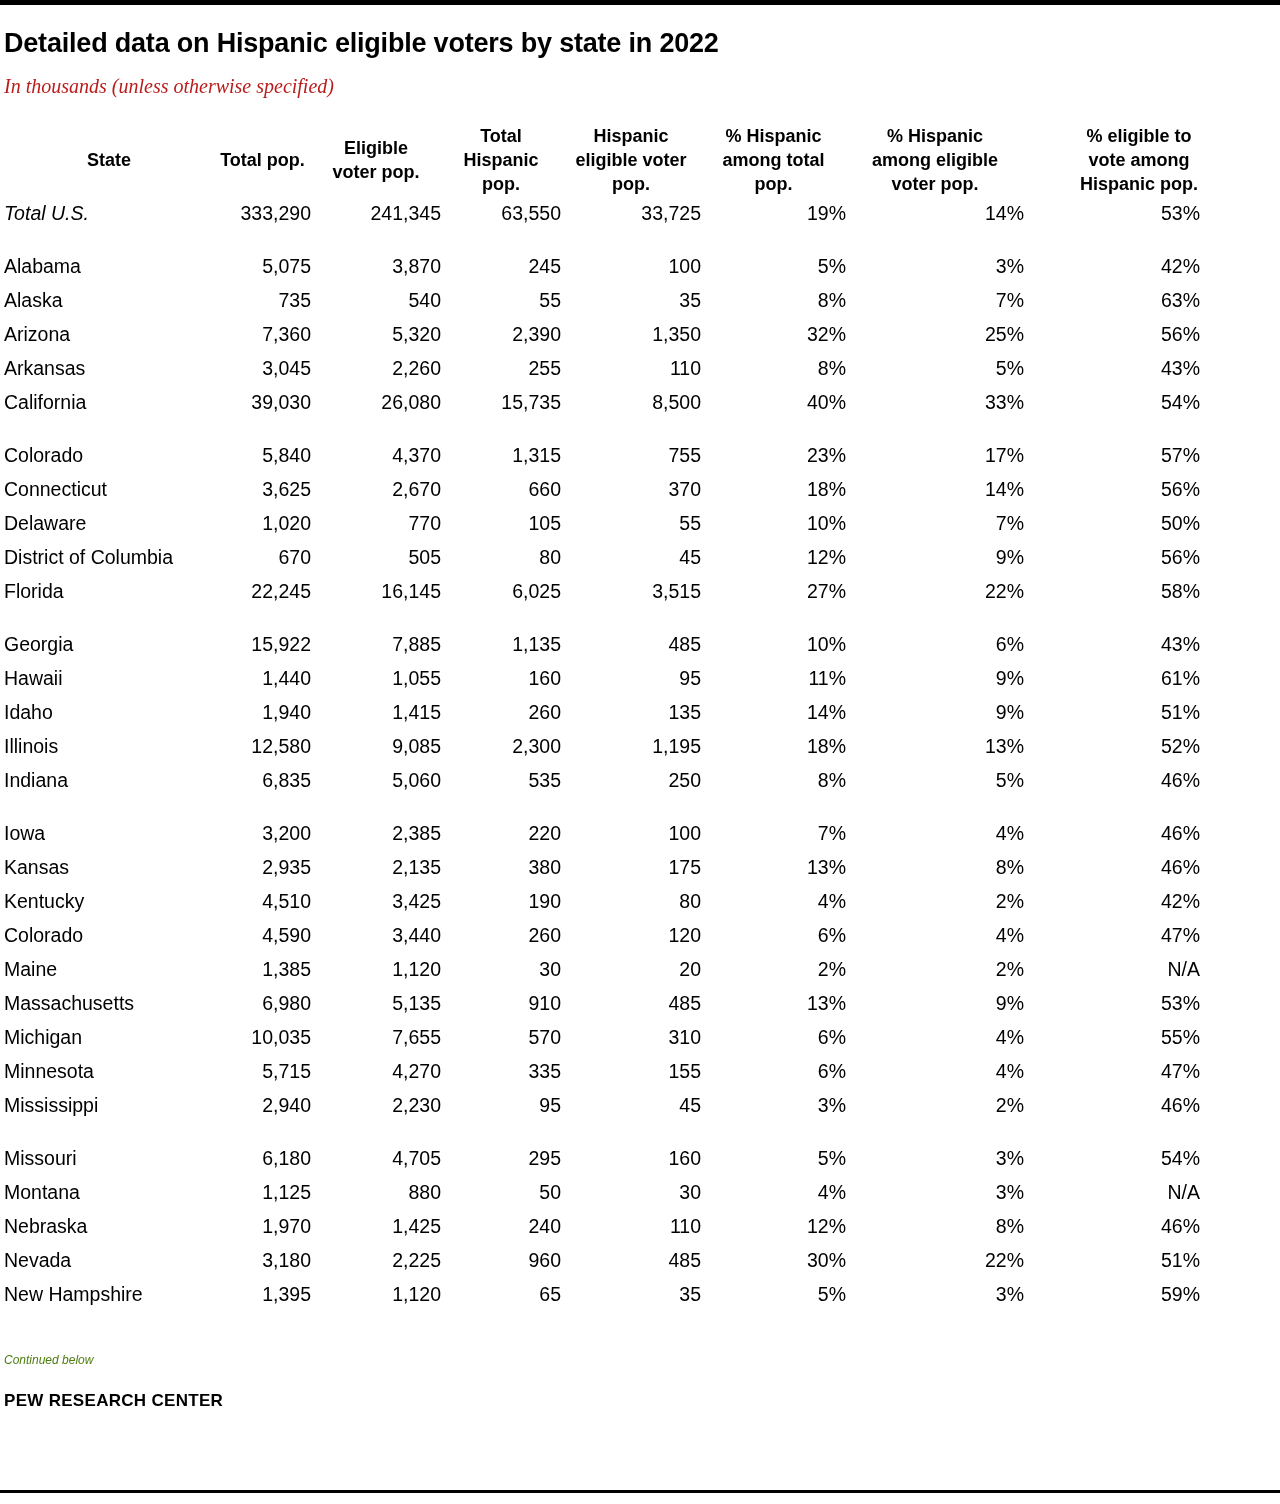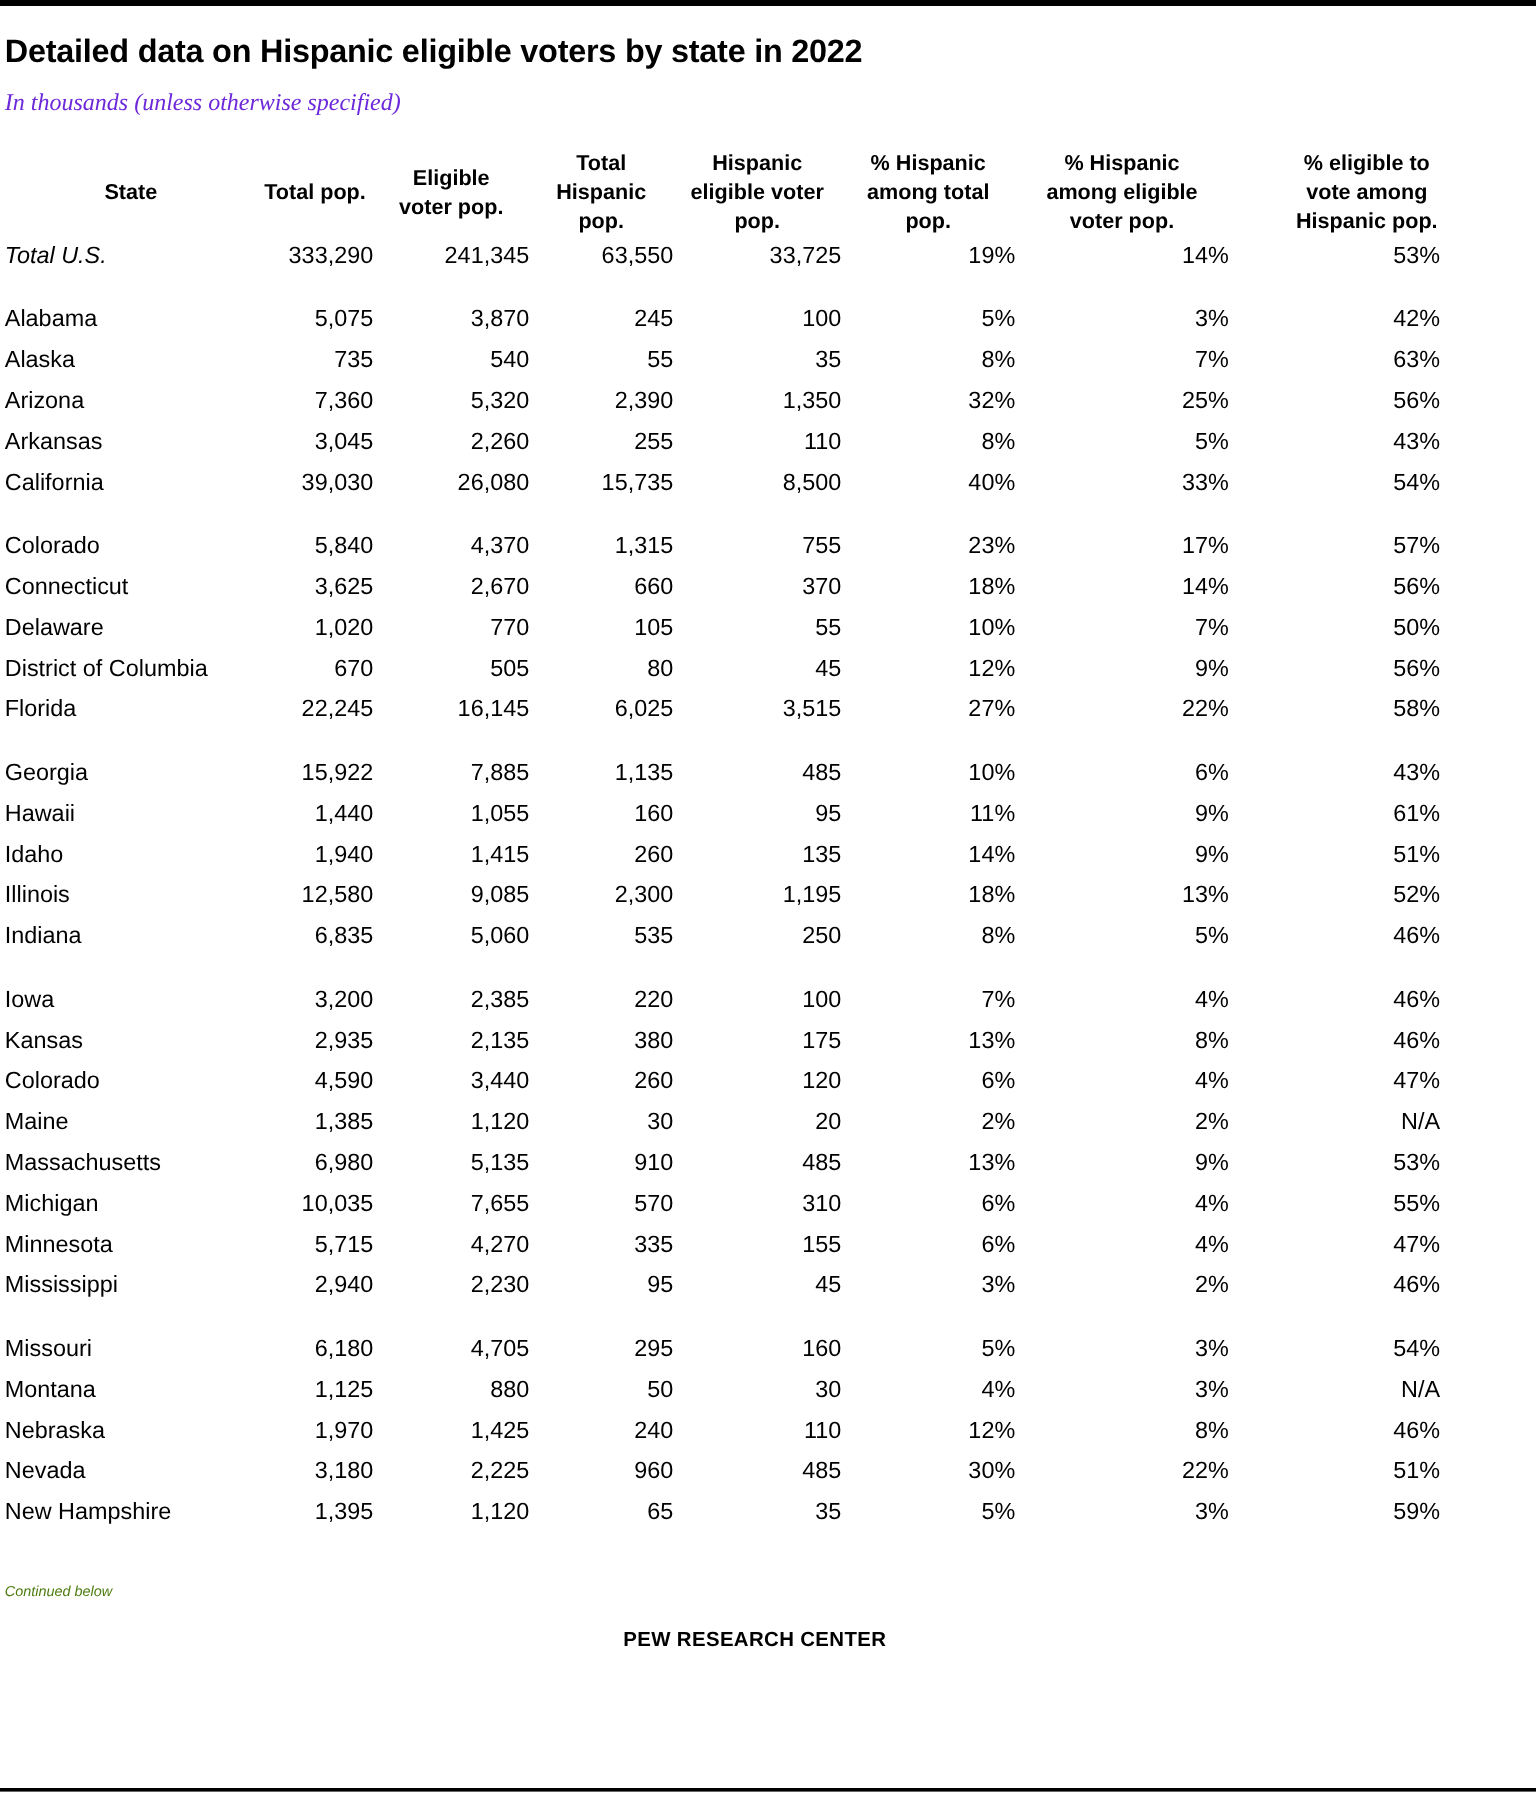--- a/index.html
+++ b/index.html
@@ -18,21 +18,21 @@
   h1.title {
     margin: 23px 0 0 0;
     font-size: 27px; line-height: 31px;
     font-weight: 700; letter-spacing: -0.2px;
   }
   p.subtitle {
     margin: 16px 0 0 0;
     font-family: "Liberation Serif", serif;
     font-style: italic;
     font-size: 20px; line-height: 23px;
-    color: #6d28d9;
+    color: #b91c1c;
   }
   table.data {
     margin-top: 26px;
     border-collapse: collapse;
     table-layout: fixed;
     width: 1250px;
   }
   col.c0 { width: 210px; }
   col.c1 { width: 97px; }
   col.c2 { width: 130px; }
@@ -66,21 +66,20 @@
     margin: 38px 0 0 0;
     font-style: italic;
     font-size: 12px; line-height: 22px;
     color: #4d7c0f;
   }
   p.source {
     margin: 20px 0 0 0;
     font-size: 17px; line-height: 20px;
     font-weight: 700;
     letter-spacing: 0.3px;
-    text-align: center;
   }
   .bottom-rule {
     position: absolute; left: 0; right: 0; bottom: 11px;
     height: 3px; background: #000000;
   }
 </style>
 </head>
 <body>
 
 <div class="top-rule"></div>
@@ -306,20 +305,30 @@
           <td class="c0 state">Kansas</td>
           <td class="c1 num">2,935</td>
           <td class="c2 num">2,135</td>
           <td class="c3 num">380</td>
           <td class="c4 num">175</td>
           <td class="c5 num">13%</td>
           <td class="c6 num">8%</td>
           <td class="c7 num">46%</td>
         </tr>
         <tr>
+          <td class="c0 state">Kentucky</td>
+          <td class="c1 num">4,510</td>
+          <td class="c2 num">3,425</td>
+          <td class="c3 num">190</td>
+          <td class="c4 num">80</td>
+          <td class="c5 num">4%</td>
+          <td class="c6 num">2%</td>
+          <td class="c7 num">42%</td>
+        </tr>
+        <tr>
           <td class="c0 state">Colorado</td>
           <td class="c1 num">4,590</td>
           <td class="c2 num">3,440</td>
           <td class="c3 num">260</td>
           <td class="c4 num">120</td>
           <td class="c5 num">6%</td>
           <td class="c6 num">4%</td>
           <td class="c7 num">47%</td>
         </tr>
         <tr>

